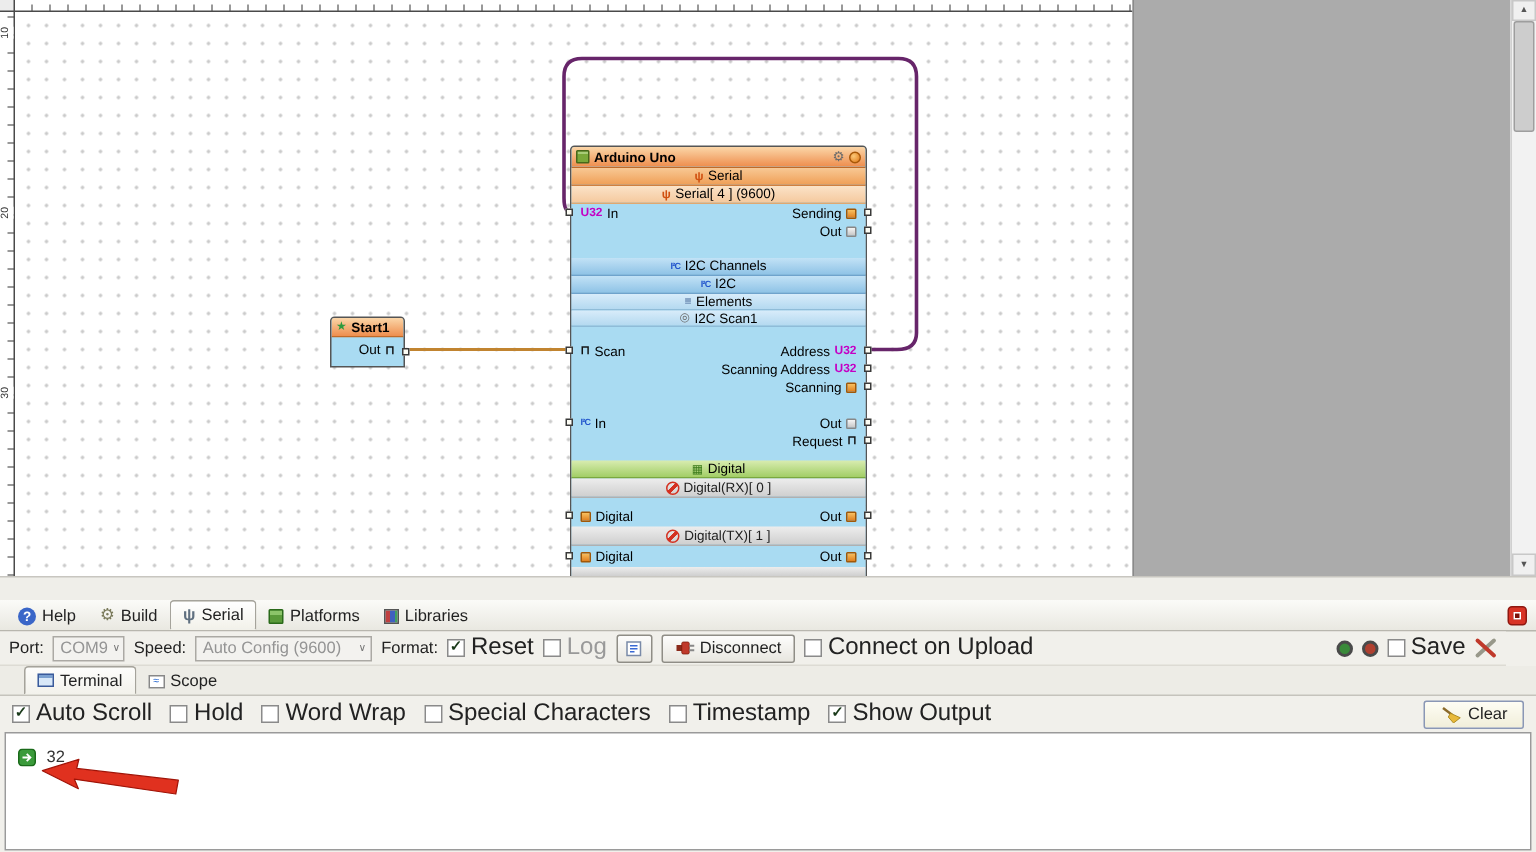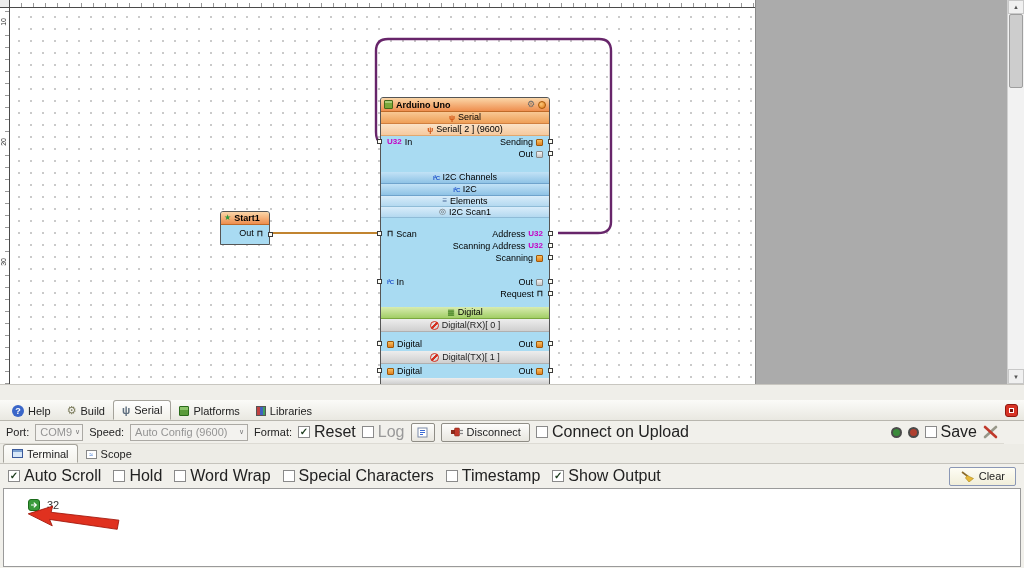--- a/index.html
+++ b/index.html
@@ -31,21 +31,21 @@
   .vs-up { top:0; } .vs-down { bottom:0; height:15px; }
   .vs-thumb { position:absolute; left:1px; top:14px; width:14px; height:74px; background:#CDCDCD; border:1px solid #9E9E9E; border-radius:2px; }
 
   .wires { position:absolute; left:0; top:0; width:1024px; height:400px; z-index:1; pointer-events:none; }
 
   
   .component { position:absolute; z-index:2; border:1px solid #555; border-radius:3px 3px 0 0; font-size:9px; color:#000; }
   .comp-header { display:flex; align-items:center; gap:3px; padding:0 3px; height:13px;
     background:linear-gradient(#FBD6A8,#EE8E4E); border-bottom:1px solid #C06A28; border-radius:2px 2px 0 0; }
   .comp-title { font-weight:bold; font-size:9px; white-space:nowrap; }
-  .arduino { left:380px; top:97px; width:170px; display:flex; flex-direction:column; background:#A9DBF2; }
+  .arduino { left:380px; top:97px; width:198px; display:flex; flex-direction:column; background:#A9DBF2; }
   .arduino .comp-header { height:14px; }
   .hdr-spacer { flex:1; }
   .ar-row { position:relative; display:flex; align-items:center; flex:none; background:#A9DBF2; font-size:9px; line-height:1; }
   .h5{height:5px} .h7{height:7px} .h10{height:10px} .h11{height:11px} .h12{height:12px} .h13{height:13px} .h14{height:14px}
   .center { justify-content:center; gap:3px; }
   .right { justify-content:flex-end; padding-right:6px; gap:3px; }
   .split { justify-content:space-between; padding:0 6px; }
   .grp { display:flex; align-items:center; gap:3px; }
   .sec-orange { background:linear-gradient(#F8C894,#EFA058); border-bottom:1px solid #D08040; }
   .sub-orange { background:linear-gradient(#FBE3C8,#F5C99E); border-bottom:1px solid #E0A870; }
@@ -107,34 +107,34 @@
   .cbl { font-size:16px; color:#222; }
   .cbl.dim { color:#999; }
   .btn { display:inline-flex; align-items:center; gap:4px; border:1px solid #8F8D86; border-radius:2px;
     background:linear-gradient(#FDFDFC,#E8E6DF); padding:0 8px; height:19px; font-size:11px; color:#222; }
   .iconbtn { width:24px; justify-content:center; padding:0; }
   .right-group { margin-left:auto; display:inline-flex; align-items:center; gap:6px; }
   .led { width:11px; height:11px; border-radius:50%; border:2px solid #4a4a4a; display:inline-block; }
   .led.green { background:#3A8A3A; } .led.red { background:#B04030; }
 
   .subtabs { position:absolute; left:0; top:444px; width:1024px; height:20px; background:#EDECE6;
-    border-bottom:1px solid #C5C3BC; display:flex; align-items:flex-end; padding-left:3px; }
+    border-bottom:1px solid #C5C3BC; display:flex; align-items:flex-end; padding-left:16px; }
   .subtab { display:inline-flex; align-items:center; gap:4px; padding:0 8px; height:18px; font-size:11px; color:#222; }
   .subtab.active { background:linear-gradient(#FDFDFB,#F3F2EC); border:1px solid #A5A39B; border-bottom:1px solid #F3F2EC; border-radius:3px 3px 0 0; height:19px; }
   .ic-terminal { width:11px; height:9px; border:1px solid #3A5A9A; background:#D8E8F8; display:inline-block;
     background-image:linear-gradient(#7AA0D0 2px, transparent 2px); }
   .ic-scope { width:11px; height:9px; border:1px solid #888; background:#fff; color:#2A6AD0; font-size:7px; line-height:7px; text-align:center; display:inline-block; }
 
   .optionsrow { position:absolute; left:0; top:464px; width:1024px; height:24px; background:#F1F0EB;
     display:flex; align-items:center; gap:12px; padding:0 8px; }
   .clear-btn { margin-left:auto; display:inline-flex; align-items:center; gap:5px; border:1px solid #8A97B5; border-radius:2px;
     background:linear-gradient(#FEFDF4,#F1EEDA); padding:0 10px; height:19px; font-size:11px; color:#222; }
 
   .terminal { position:absolute; left:3px; top:488px; width:1018px; height:79px; background:#fff; border:1px solid #9A9A9A; }
-  .out-line { position:absolute; left:24px; top:10px; display:flex; align-items:center; gap:7px; font-size:11px; color:#333; }
+  .out-line { position:absolute; left:8px; top:10px; display:flex; align-items:center; gap:7px; font-size:11px; color:#333; }
   .annot-arrow { position:absolute; left:22px; top:14px; transform:rotate(4deg); }
 </style>
 </head>
 <body>
 
 <div class="app">
 
   <div class="canvas-area">
     <div class="canvas-bg"></div>
     <div class="ruler-top"></div>
@@ -172,21 +172,21 @@
         <span class="ic-gear">⚙</span>
         <span class="ic-orangedot"></span>
       </div>
 
       <div class="ar-row sec-orange center h12">
         <span class="ic-antenna">ψ</span>
         <span>Serial</span>
       </div>
       <div class="ar-row sub-orange center h12">
         <span class="ic-antenna">ψ</span>
-        <span>Serial[ 2 ] (9600)</span>
+        <span>Serial[ 4 ] (9600)</span>
       </div>
 
       <div class="ar-row split h12">
         <span class="grp">
           <span class="pn l"></span>
           <span class="u32">U32</span>
           <span>In</span>
         </span>
         <span class="grp">
           <span>Sending</span>

